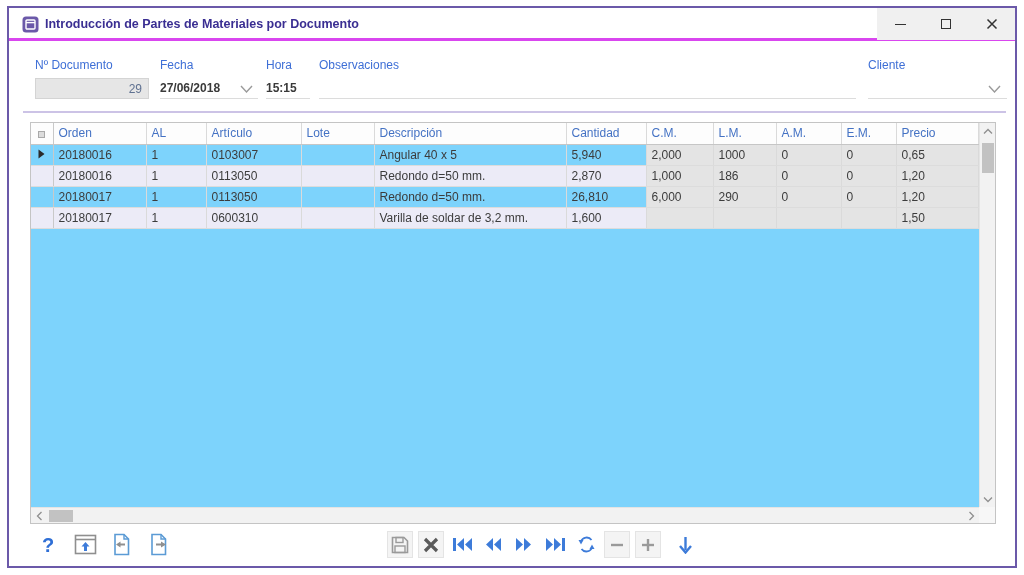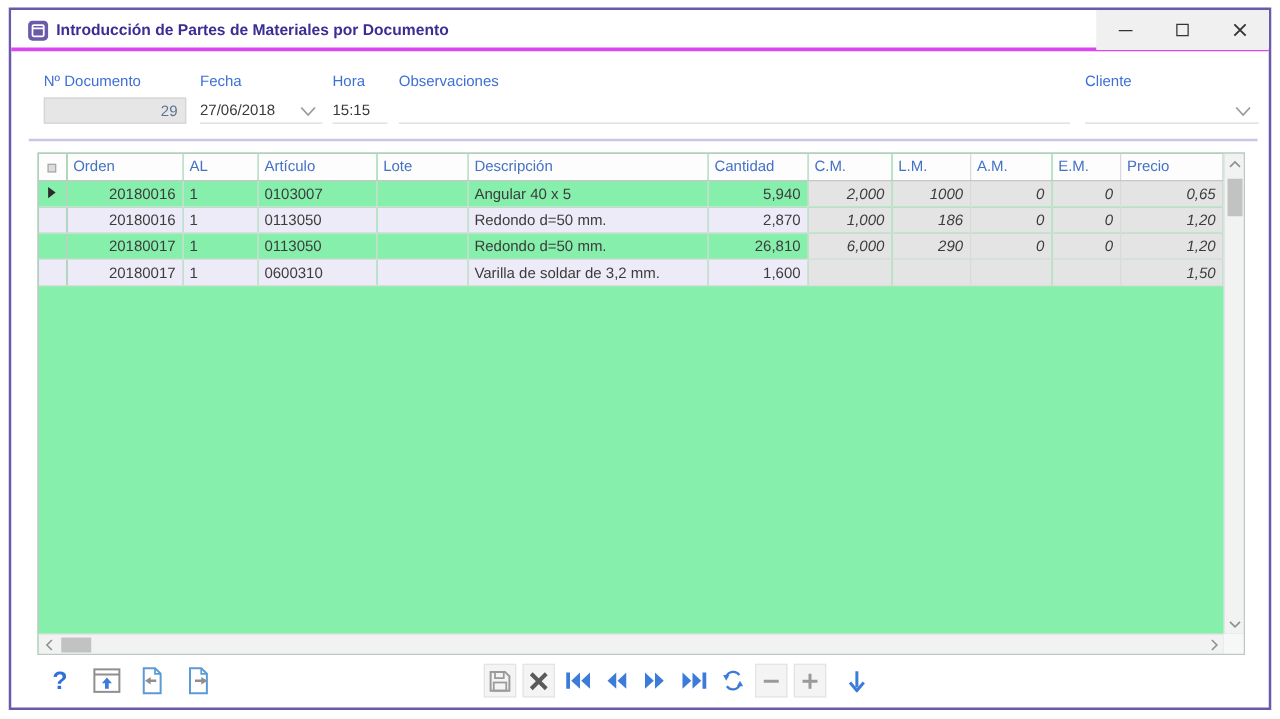--- a/index.html
+++ b/index.html
@@ -23,35 +23,35 @@
   .wincontrols .wbtn{flex:1;display:flex;align-items:center;justify-content:center;cursor:default;}
   .glyph-min{width:11px;border-top:1.6px solid #333;}
   .glyph-max{width:10px;height:10px;border:1.4px solid #333;}
   
   .formarea{position:absolute;left:0;top:34px;width:100%;height:78px;}
   .flabel{position:absolute;top:16px;font-size:12px;color:var(--label-blue);white-space:nowrap;}
   .ffield{position:absolute;top:36px;height:21px;font-size:12px;color:#3F3F3F;
     border-bottom:1px solid #DCDCDC;display:flex;align-items:center;}
   .ffield.gray{background:#E6E6E6;border:1px solid #D4D4D4;justify-content:flex-end;
     padding-right:6px;color:var(--value-muted);}
-  .ffield.bold{font-weight:normal;color:#3A3A3A;}
+  .ffield.bold{font-weight:bold;color:#3A3A3A;}
   .chev{position:absolute;top:42px;width:15px;height:10px;}
   .separator{position:absolute;left:14px;right:9px;top:103px;height:2px;background:#CCC3E6;}
   
   .grid{position:absolute;left:21px;top:114px;width:966px;height:402px;
-    border:1px solid #C4C4C4;background:#86efac;}
+    border:1px solid #C4C4C4;background:#7dd3fc;}
   table{border-collapse:collapse;table-layout:fixed;width:947px;font-size:12px;}
   th,td{height:21px;padding:0 5px;border-right:1px solid #DADADA;border-bottom:1px solid #DCDCDC;
     overflow:hidden;white-space:nowrap;}
   th{font-weight:normal;text-align:left;color:var(--header-blue);background:#FDFDFD;
     border-bottom:1px solid #C6C6C6;}
   td{color:var(--cell-text);}
   tr.alt td{background:var(--row-alt);}
-  td.r{text-align:right;}
-  td.g{background:var(--readonly-bg) !important;font-style:italic;}
+  td.r{}
+  td.g{background:var(--readonly-bg) !important;}
   th.sel,td.sel{border-right:1px solid #C9C9C9;padding:0;text-align:center;}
   .selsq{display:inline-block;width:7px;height:7px;background:#DCDCDC;border:1px solid #A9A9A9;
     vertical-align:middle;}
   
   .vscroll{position:absolute;right:0;top:0;bottom:16px;width:16px;background:#F2F2F2;
     border-left:1px solid #E4E4E4;}
   .vthumb{position:absolute;left:2px;top:20px;width:12px;height:30px;background:#C2C2C2;}
   .hscroll{position:absolute;left:0;bottom:0;right:16px;height:16px;background:#F2F2F2;
     border-top:1px solid #E4E4E4;}
   .hthumb{position:absolute;left:18px;top:2px;width:24px;height:12px;background:#C2C2C2;}

